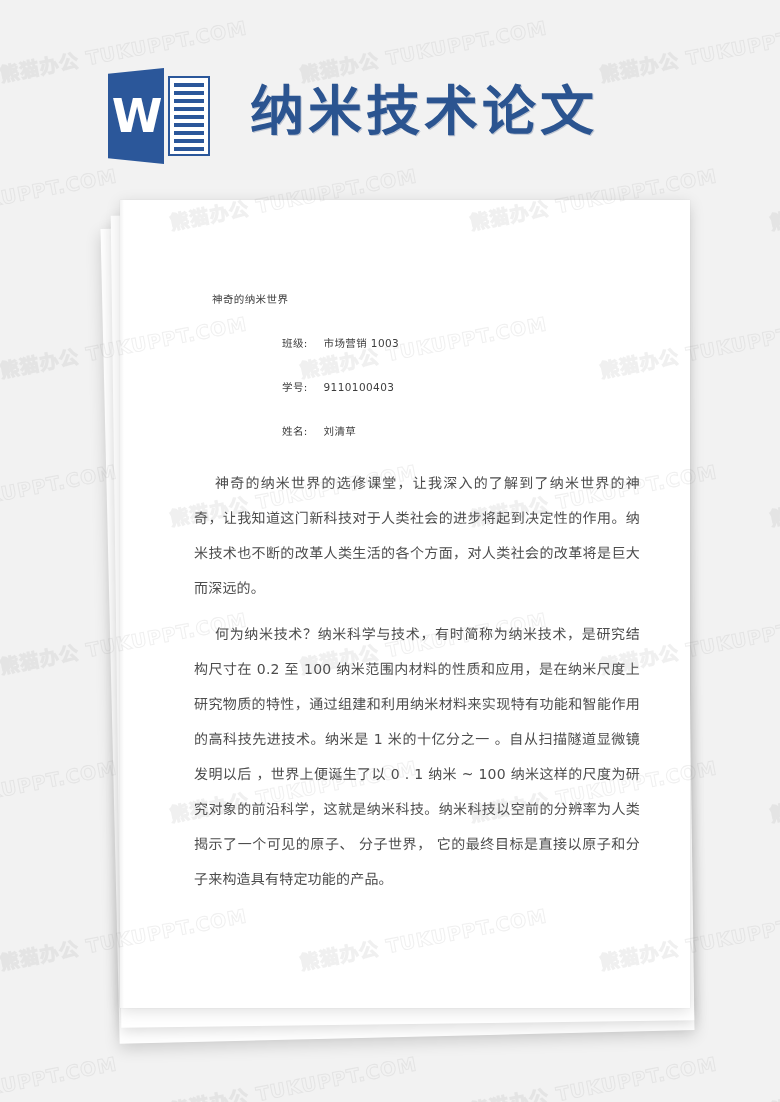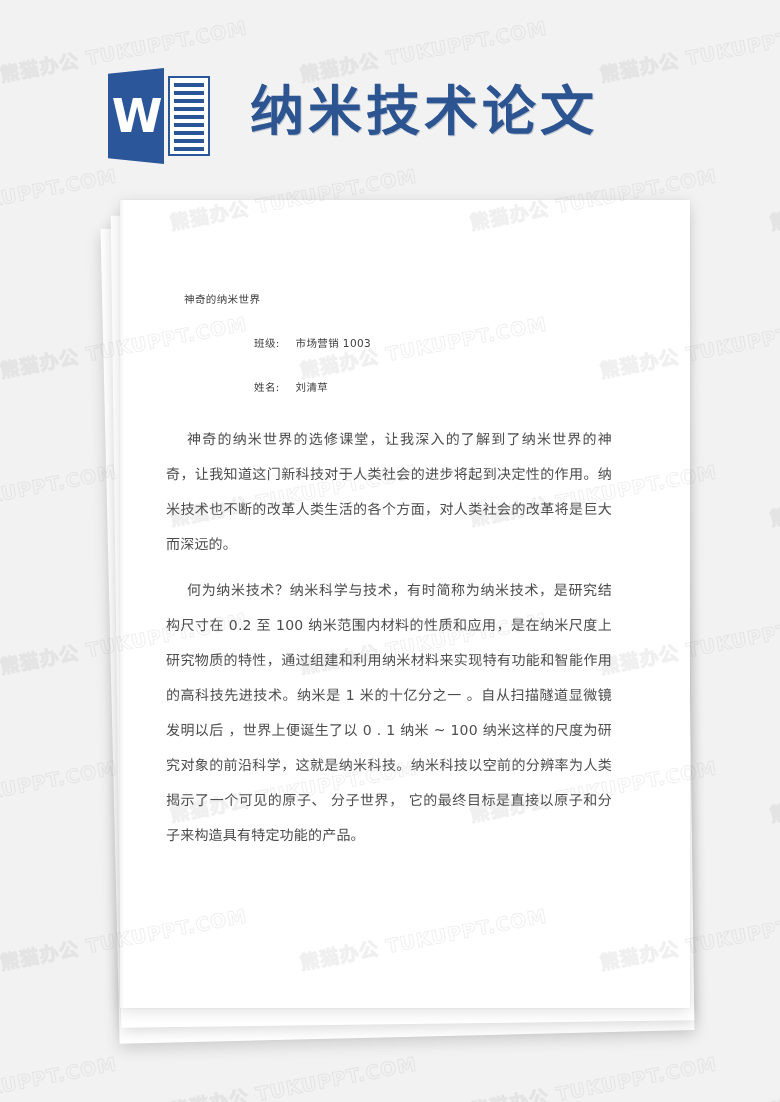--- a/index.html
+++ b/index.html
@@ -134,21 +134,21 @@
     left: 120px;
     top: 200px;
     width: 570px;
     height: 808px;
     box-shadow: 0 3px 14px rgba(0,0,0,0.13), 0 0 1px rgba(0,0,0,0.10);
   }
 
   
   #doc-content {
     position: absolute;
-    left: 104px;
+    left: 132px;
     top: 200px;
     width: 570px;
     height: 808px;
     z-index: 20;
     box-sizing: border-box;
     padding: 90px 62px 40px 62px;
     font-family: "DejaVu Sans", "Liberation Sans", sans-serif;
     color: #4a4a4a;
     overflow: hidden;
   }
@@ -220,20 +220,24 @@
 
 <div id="doc-content">
 
   <p class="doc-heading">神奇的纳米世界</p>
 
   <p class="meta-line">
     <span class="lbl">班级:</span>
     <span class="val">市场营销 1003</span>
   </p>
 
+  <p class="meta-line">
+    <span class="lbl">学号:</span>
+    <span class="val">9110100403</span>
+  </p>
 
   <p class="meta-line">
     <span class="lbl">姓名:</span>
     <span class="val">刘清草</span>
   </p>
 
   <p class="body-p first">神奇的纳米世界的选修课堂，让我深入的了解到了纳米世界的神奇，让我知道这门新科技对于人类社会的进步将起到决定性的作用。纳米技术也不断的改革人类生活的各个方面，对人类社会的改革将是巨大而深远的。</p>
   <p class="body-p">何为纳米技术？纳米科学与技术，有时简称为纳米技术，是研究结构尺寸在 0.2 至 100 纳米范围内材料的性质和应用，是在纳米尺度上研究物质的特性，通过组建和利用纳米材料来实现特有功能和智能作用的高科技先进技术。纳米是 1 米的十亿分之一 。自从扫描隧道显微镜发明以后 ，世界上便诞生了以 0 . 1 纳米 ~ 100 纳米这样的尺度为研究对象的前沿科学，这就是纳米科技。纳米科技以空前的分辨率为人类揭示了一个可见的原子、 分子世界， 它的最终目标是直接以原子和分子来构造具有特定功能的产品。</p>
 </div>
 

